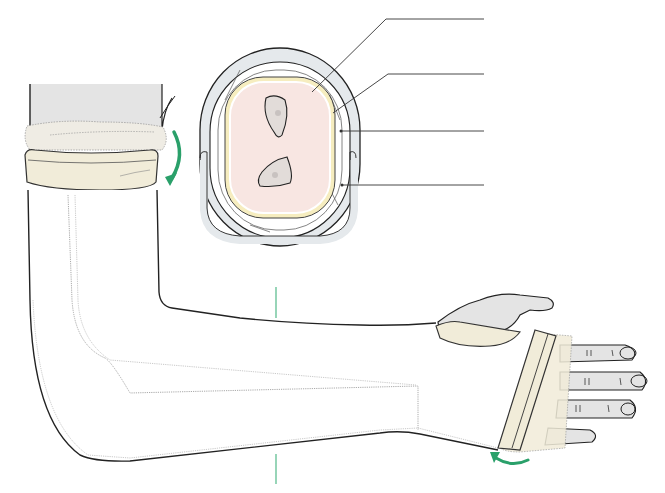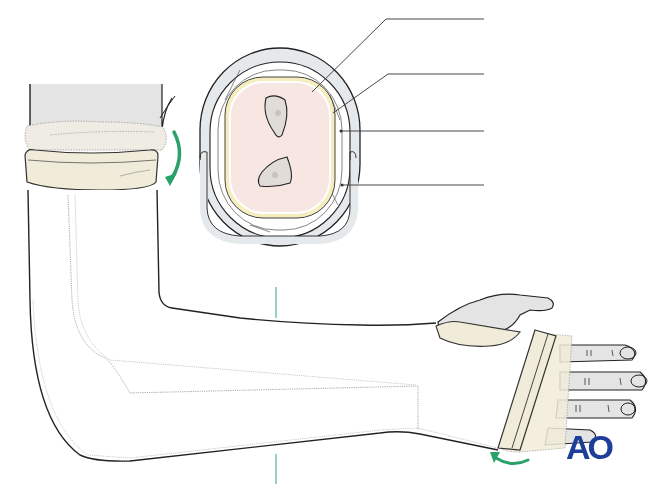--- a/index.html
+++ b/index.html
@@ -106,14 +106,13 @@
   <g>
     <polyline points="312,92 386,19 484,19" fill="none" stroke="#333" stroke-width="0.9"></polyline>
     <polyline points="333,113 388,74 484,74" fill="none" stroke="#333" stroke-width="0.9"></polyline>
     <polyline points="341,131 484,131" fill="none" stroke="#333" stroke-width="0.9"></polyline>
     <polyline points="342,185 484,185" fill="none" stroke="#333" stroke-width="0.9"></polyline>
     <circle cx="341" cy="131" r="1.5" fill="#333"></circle>
     <circle cx="342" cy="185" r="1.5" fill="#333"></circle>
   </g>
 </svg>
 
-<div class="logo" style="color:#1d3f9a;">AO</div>
 </div>
 
 </body></html>

